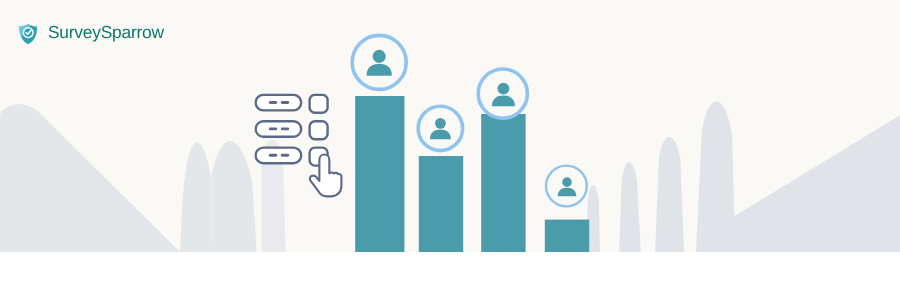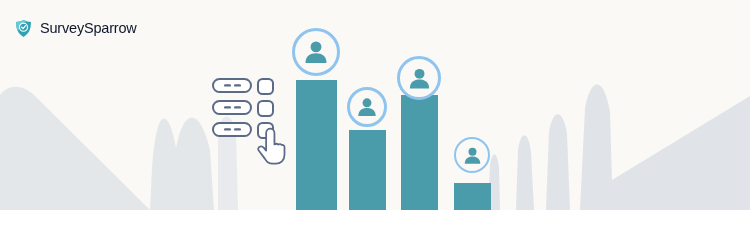--- a/index.html
+++ b/index.html
@@ -29,21 +29,21 @@
     display: flex;
     align-items: center;
     gap: 7px;
     z-index: 30;
   }
   #brand-mark { width: 19px; height: 19px; display: block; }
   #brand-text {
     font-size: 14.5px;
     font-weight: 500;
     letter-spacing: -0.2px;
-    color: #0f172a;
+    color: #0f766e;
     white-space: nowrap;
     line-height: 1;
   }
   
   #illustration {
     position: absolute;
     left: 0; top: 0;
     width: 750px; height: 210px;
     z-index: 20;
   }

